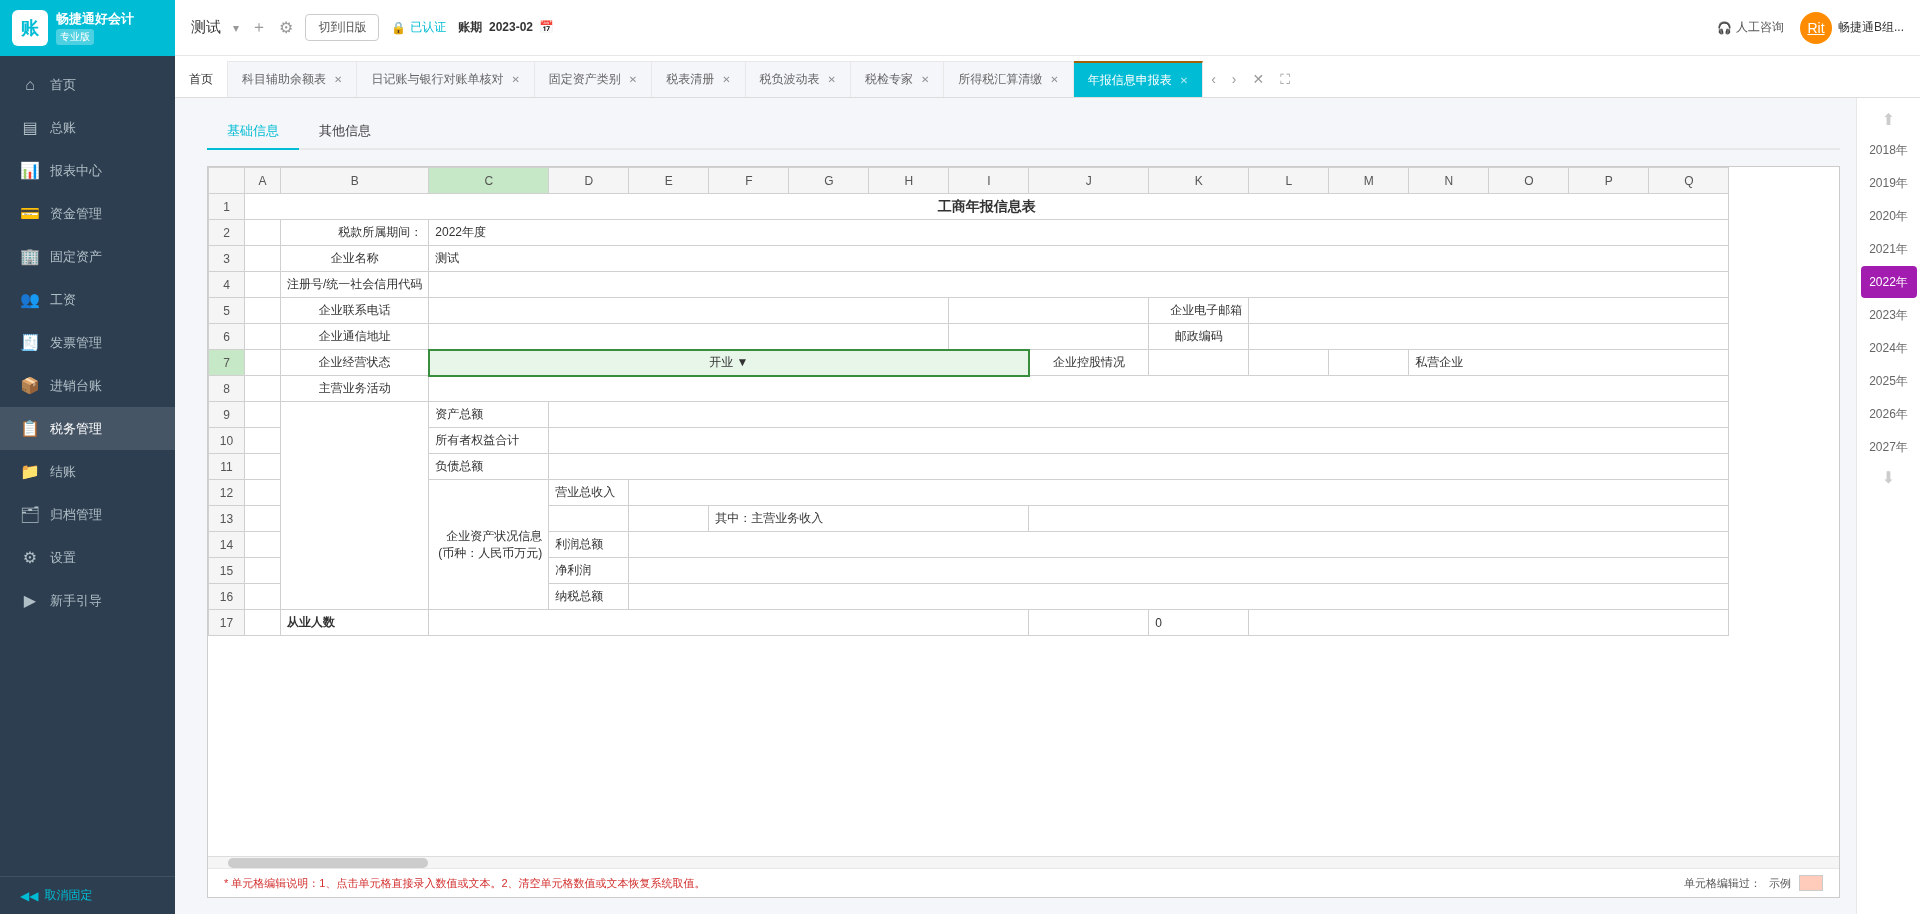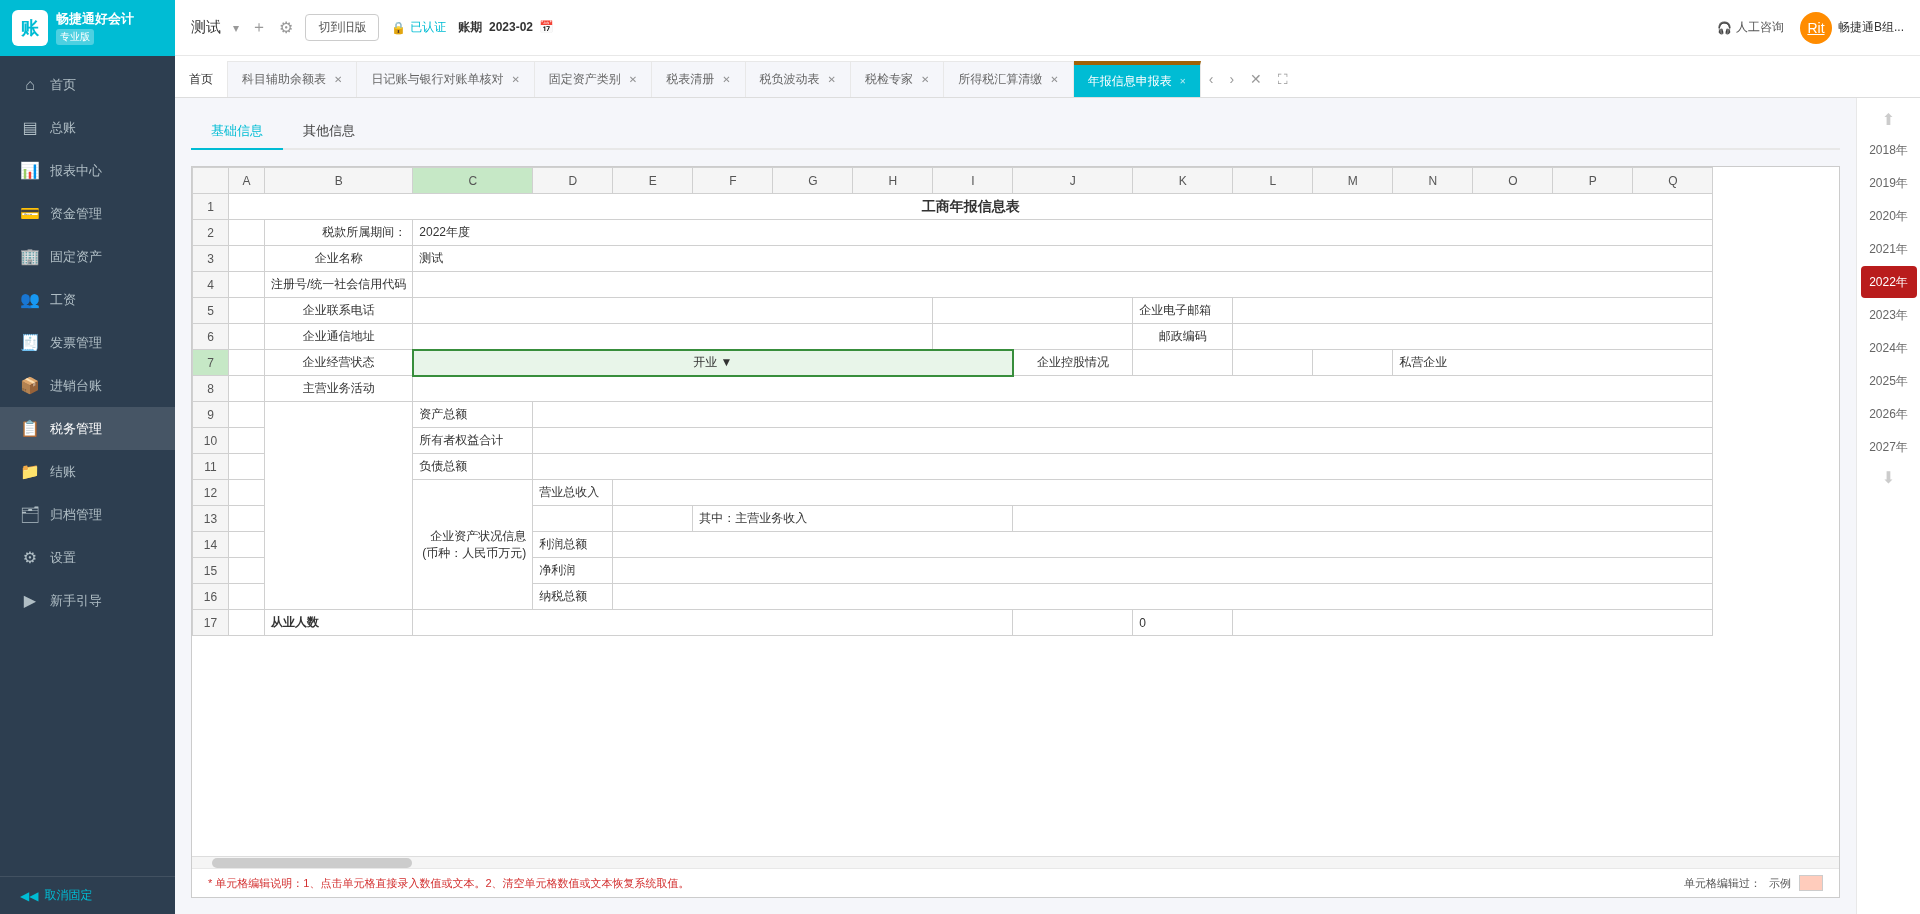--- a/index.html
+++ b/index.html
@@ -37,32 +37,32 @@
     .top-bar-right { margin-left: auto; display: flex; align-items: center; gap: 16px; }
     .top-bar-support { display: flex; align-items: center; gap: 4px; color: #555; font-size: 12px; cursor: pointer; }
     .top-bar-user { display: flex; align-items: center; gap: 6px; cursor: pointer; }
     .top-bar-avatar { width: 32px; height: 32px; background: #ff8c00; border-radius: 50%; display: flex; align-items: center; justify-content: center; }
     .top-bar-username { font-size: 12px; color: #333; max-width: 80px; overflow: hidden; text-overflow: ellipsis; white-space: nowrap; }
 
     
     .tab-bar { height: 42px; background: white; display: flex; align-items: flex-end; padding: 0 0 0 0; border-bottom: 1px solid #ddd; flex-shrink: 0; overflow: hidden; }
     .tab-item { height: 36px; padding: 0 14px; display: flex; align-items: center; gap: 6px; font-size: 12px; color: #666; cursor: pointer; border-right: 1px solid #e8e8e8; white-space: nowrap; background: #f5f6fa; border-top: 1px solid #e8e8e8; }
     .tab-item.home { background: white; border-top: none; color: #333; }
-    .tab-item.active { background: #00bcd4; color: white; border-top: 4px solid #a16207; font-family: Liberation Mono, monospace; }
+    .tab-item.active { background: #00bcd4; color: white; border-top: 2px solid #a16207; }
     .tab-item .tab-close { font-size: 10px; cursor: pointer; margin-left: 2px; color: inherit; opacity: 0.7; }
     .tab-item.active .tab-close { color: white; }
     .tab-nav-btn { padding: 0 8px; cursor: pointer; color: #999; font-size: 14px; height: 36px; display: flex; align-items: center; }
     .tab-close-all { padding: 0 8px; cursor: pointer; color: #999; font-size: 14px; height: 36px; display: flex; align-items: center; }
     .tab-expand { padding: 0 8px; cursor: pointer; color: #999; font-size: 14px; height: 36px; display: flex; align-items: center; }
 
     
     .content-area { flex: 1; display: flex; overflow: hidden; }
 
     
-    .main-panel { flex: 1; display: flex; flex-direction: column; padding: 16px; overflow: hidden; }
+    .main-panel { flex: 1; display: flex; flex-direction: column; padding: 16px; overflow: hidden; margin-left: 16px; }
 
     
     .sub-tabs { display: flex; gap: 0; margin-bottom: 16px; border-bottom: 2px solid #e8e8e8; }
     .sub-tab { padding: 8px 20px; font-size: 13px; color: #404040; cursor: pointer; border-bottom: 2px solid transparent; margin-bottom: -2px; }
     .sub-tab.active { color: #00bcd4; border-bottom: 2px solid #00bcd4; font-weight: 500; }
 
     
     .toolbar { display: flex; justify-content: flex-end; gap: 10px; margin-bottom: 12px; }
     .toolbar-btn { padding: 5px 14px; border: 1px solid #00bcd4; border-radius: 4px; color: #00bcd4; background: white; cursor: pointer; font-size: 12px; }
     .toolbar-btn-refresh { padding: 5px 14px; border: none; background: none; color: #555; cursor: pointer; font-size: 12px; display: flex; align-items: center; gap: 4px; }
@@ -81,21 +81,21 @@
     .cell-active { background: #e8f5e9 !important; border: 2px solid #388e3c !important; }
     .h-scroll { height: 12px; background: #f5f5f5; border-top: 1px solid #ddd; display: flex; align-items: center; }
     .status-bar { padding: 6px 16px; background: #fff; border-top: 1px solid #e8e8e8; font-size: 11px; color: #d32f2f; display: flex; align-items: center; justify-content: space-between; }
     .status-bar-right { color: #555; display: flex; align-items: center; gap: 8px; }
     .cell-sample { width: 24px; height: 16px; background: #ffccbc; border: 1px solid #ccc; display: inline-block; vertical-align: middle; }
 
     
     .right-panel { width: 64px; background: white; border-left: 1px solid #e8e8e8; display: flex; flex-direction: column; align-items: center; padding: 8px 0; }
     .right-panel-nav { color: #ccc; cursor: pointer; font-size: 16px; padding: 4px; }
     .year-item { width: 56px; height: 32px; display: flex; align-items: center; justify-content: center; font-size: 12px; color: #666; cursor: pointer; border-radius: 4px; margin: 1px 0; }
-    .year-item.active { background: #b91c1c; color: white; border-radius: 4px; }
+    .year-item.active { background: #a21caf; color: white; border-radius: 4px; }
 
     
     ::-webkit-scrollbar { width: 8px; height: 8px; }
     ::-webkit-scrollbar-track { background: #f1f1f1; }
     ::-webkit-scrollbar-thumb { background: #ccc; border-radius: 4px; }
   </style>
 </head>
 <body>
 
 <div class="app-container">
@@ -299,21 +299,21 @@
                     <td></td>
                     <td style="text-align: right;">注册号/统一社会信用代码</td>
                     <td colspan="15"></td>
                   </tr>
                   <tr>
                     <th class="row-header">5</th>
                     <td></td>
                     <td style="text-align: center;">企业联系电话</td>
                     <td colspan="6"></td>
                     <td colspan="2"></td>
-                    <td style="text-align: left;">企业电子邮箱</td>
+                    <td style="text-align: right;">企业电子邮箱</td>
                     <td colspan="6"></td>
                   </tr>
                   <tr>
                     <th class="row-header">6</th>
                     <td></td>
                     <td style="text-align: center;">企业通信地址</td>
                     <td colspan="6"></td>
                     <td colspan="2"></td>
                     <td style="text-align: center;">邮政编码</td>
                     <td colspan="6"></td>

